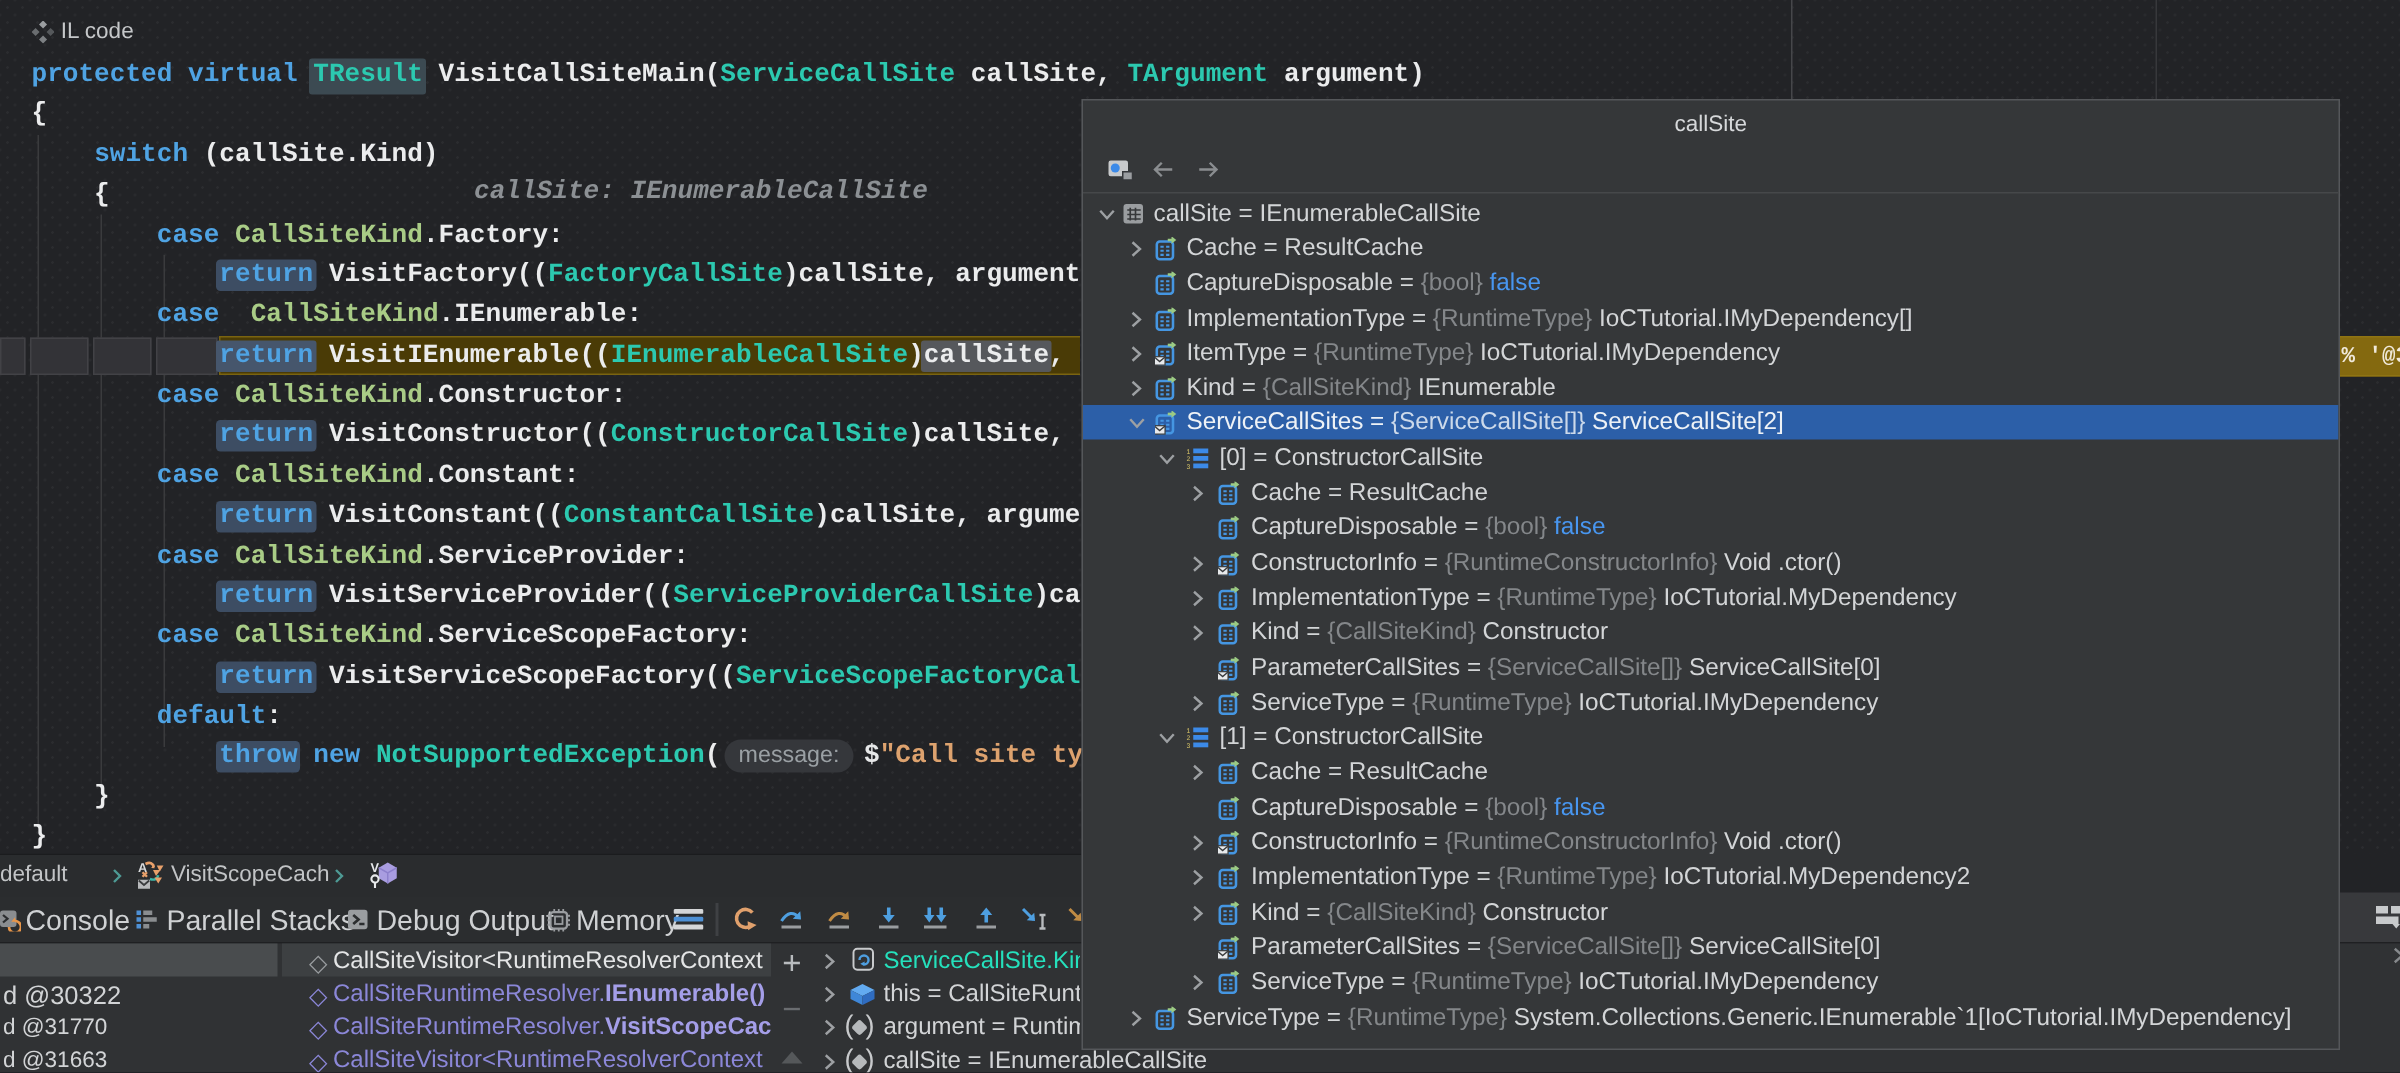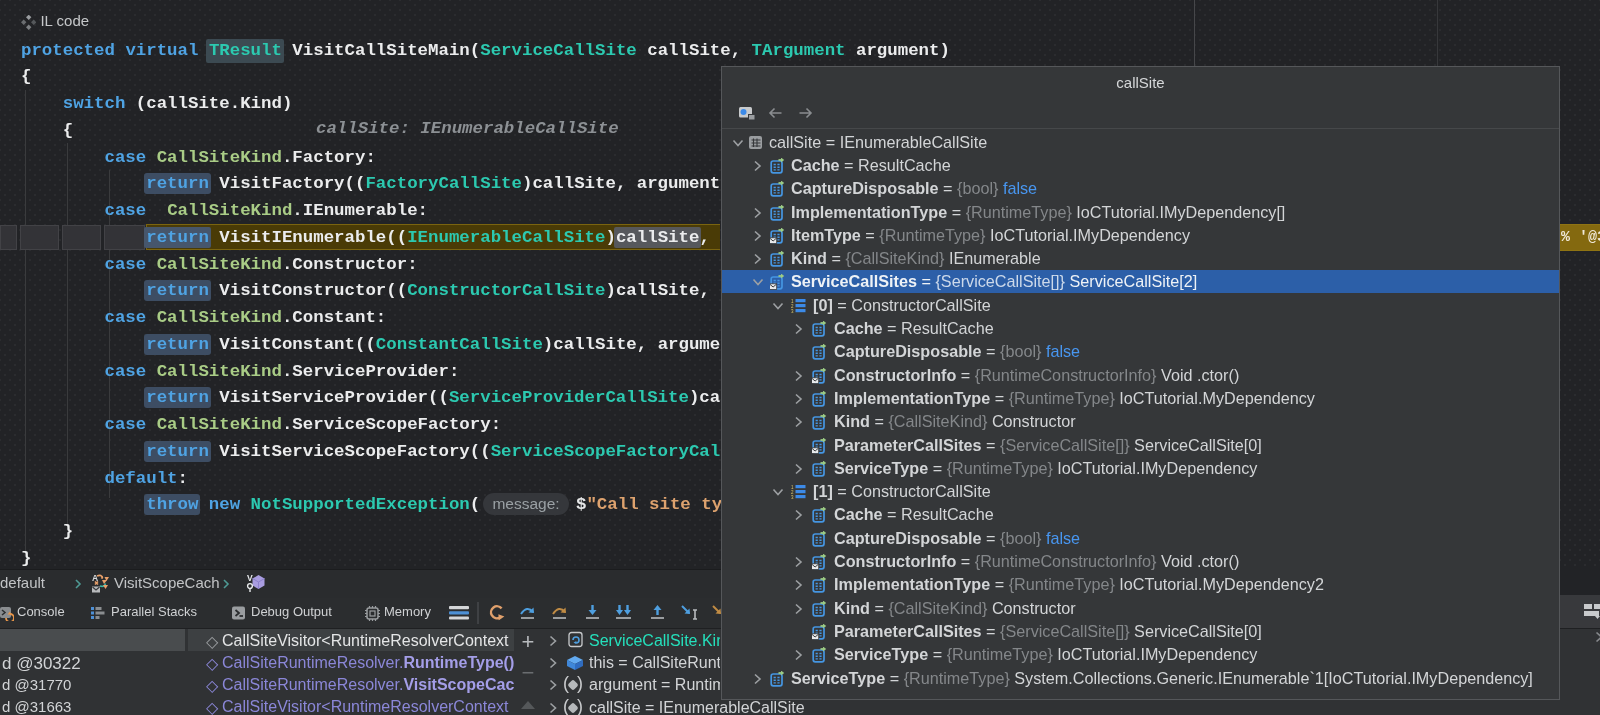--- a/index.html
+++ b/index.html
@@ -17,21 +17,21 @@
   .g{color:#a9cc86;}
   .hint{color:#8c9094;font-style:italic;font-weight:bold;margin-top:25px;}
   .kbox{background:#3d4d63;border-radius:3px;padding:1px 2px;margin:0 -2px;}
   .ebox{background:#46566c;border-radius:2px;padding:1px 2px;margin:0 -2px;}
   .cbox{background:#56585c;border-radius:2px;padding:1px 2px;margin:0 -2px;}
   .o{color:#dda26e;}
   .guide{position:absolute;width:1px;background:#3a3b3d;}
   
   .prow{position:absolute;left:0;width:100%;height:23px;line-height:23px;white-space:pre;
         font-size:16.2px;color:#d3d5d7;}
-  .pname{font-weight:bold;color:#d3d5d7;text-align:right;}
+  .pname{font-weight:normal;color:#d3d5d7;text-align:right;}
   .pbrace{color:#84878a;}
   .pblue{color:#4896f0;}
 </style>
 </head>
 <body>
 <div id="stage">
 
   <div class="abs dots" style="left:0;top:0;width:1600px;height:569px;"></div>
 
   <div class="abs" style="left:1194px;top:0;width:1px;height:66px;background:#46474a;"></div>
@@ -112,21 +112,21 @@
       <path d="M12.5 2 L18.5 5.5 L18.5 12.5 L12.5 16 L6.5 12.5 L6.5 5.5 Z" fill="#a99de0"></path>
       <path d="M6.5 5.5 L12.5 9 L18.5 5.5 M12.5 9 L12.5 16" stroke="#8d80cc" stroke-width="1" fill="none"></path>
       <text x="1" y="8" font-size="8.5" fill="#e8eaec" font-family="Liberation Sans" font-weight="bold">V</text>
       <circle cx="4" cy="13" r="2.4" fill="none" stroke="#e8eaec" stroke-width="1.4"></circle>
       <path d="M4 15.4 L4 19" stroke="#e8eaec" stroke-width="1.4"></path>
     </svg>
     <span class="abs" style="left:270px;top:4px;margin-top:30px;">VisitCallSiteMain</span>
   </div>
 
   <div class="abs" style="left:0;top:598px;width:1600px;height:31px;background:#2b2d2f;border-bottom:1px solid #1f2022;box-sizing:border-box;"></div>
-  <div class="abs" id="tabbar" style="left:0;top:598px;width:720px;height:30px;font-size:13px;color:#cfd1d3;">
+  <div class="abs" id="tabbar" style="left:0;top:598px;width:720px;height:30px;font-size:19px;color:#cfd1d3;">
     <svg class="abs" style="left:0px;top:7px;" width="14" height="16" viewBox="0 0 14 16">
       <rect x="0" y="2" width="11" height="11" rx="2" fill="#8a8d90"></rect>
       <path d="M2 5 L5 7.5 L2 10" stroke="#2b2d2f" stroke-width="1.5" fill="none"></path>
       <path d="M10 9 a4 4 0 1 1 -4 4" stroke="#e8964a" stroke-width="1.8" fill="none"></path>
       <path d="M10 6.5 L10.5 9.5 L7.5 9.5 Z" fill="#e8964a"></path>
     </svg>
     <span class="abs" style="left:17px;top:6px;">Console</span>
     <svg class="abs" style="left:90px;top:7px;" width="16" height="16" viewBox="0 0 16 16">
       <rect x="1" y="2" width="3" height="3" fill="#4e90d5"></rect>
         <rect x="5.5" y="2" width="6" height="3" fill="#8a8d90"></rect>
@@ -202,21 +202,21 @@
 
     <div class="abs" style="left:0;top:0;width:185px;height:22px;background:#494c4e;"></div>
     <div class="abs" style="left:2px;top:25px;white-space:pre;font-size:17px;">d @30322</div>
     <div class="abs" style="left:2px;top:47px;white-space:pre;font-size:15px;">d @31770</div>
     <div class="abs" style="left:2px;top:69px;white-space:pre;font-size:15px;">d @31663</div>
 
     <div class="abs" style="left:188px;top:0;width:326px;height:22px;background:#3d4042;"></div>
     <div class="abs" style="left:206px;top:3px;color:#9a9da0;">◇</div>
     <div class="abs" style="left:222px;top:3px;color:#e4e5e6;white-space:nowrap;width:292px;overflow:hidden;">CallSiteVisitor&lt;RuntimeResolverContext</div>
     <div class="abs" style="left:206px;top:25px;color:#8b87d8;">◇</div>
-    <div class="abs" style="left:222px;top:25px;color:#8b87d8;white-space:nowrap;width:292px;overflow:hidden;">CallSiteRuntimeResolver.<b style="color:#a49ee8">RuntimeType()</b> <span style="color:#84878a">in</span></div>
+    <div class="abs" style="left:222px;top:25px;color:#8b87d8;white-space:nowrap;width:292px;overflow:hidden;">CallSiteRuntimeResolver.<b style="color:#a49ee8">IEnumerable()</b> <span style="color:#84878a">in</span></div>
     <div class="abs" style="left:206px;top:47px;color:#8b87d8;">◇</div>
     <div class="abs" style="left:222px;top:47px;color:#8b87d8;white-space:nowrap;width:292px;overflow:hidden;">CallSiteRuntimeResolver.<b style="color:#a49ee8">VisitScopeCach</b></div>
     <div class="abs" style="left:206px;top:69px;color:#8b87d8;">◇</div>
     <div class="abs" style="left:222px;top:69px;color:#8b87d8;white-space:nowrap;width:292px;overflow:hidden;">CallSiteVisitor&lt;RuntimeResolverContext</div>
 
     <div class="abs" style="left:519px;top:4px;width:18px;height:18px;color:#b8bbbe;font-size:22px;line-height:18px;text-align:center;">+</div>
     <div class="abs" style="left:519px;top:36px;width:18px;height:18px;color:#6a6d70;font-size:22px;line-height:16px;text-align:center;">−</div>
     <div class="abs" style="left:521px;top:72px;width:0;height:0;border-left:7px solid transparent;border-right:7px solid transparent;border-bottom:8px solid #55585a;"></div>
 
     <svg class="abs" style="left:548px;top:6px;" width="10" height="12" viewBox="0 0 10 12">

